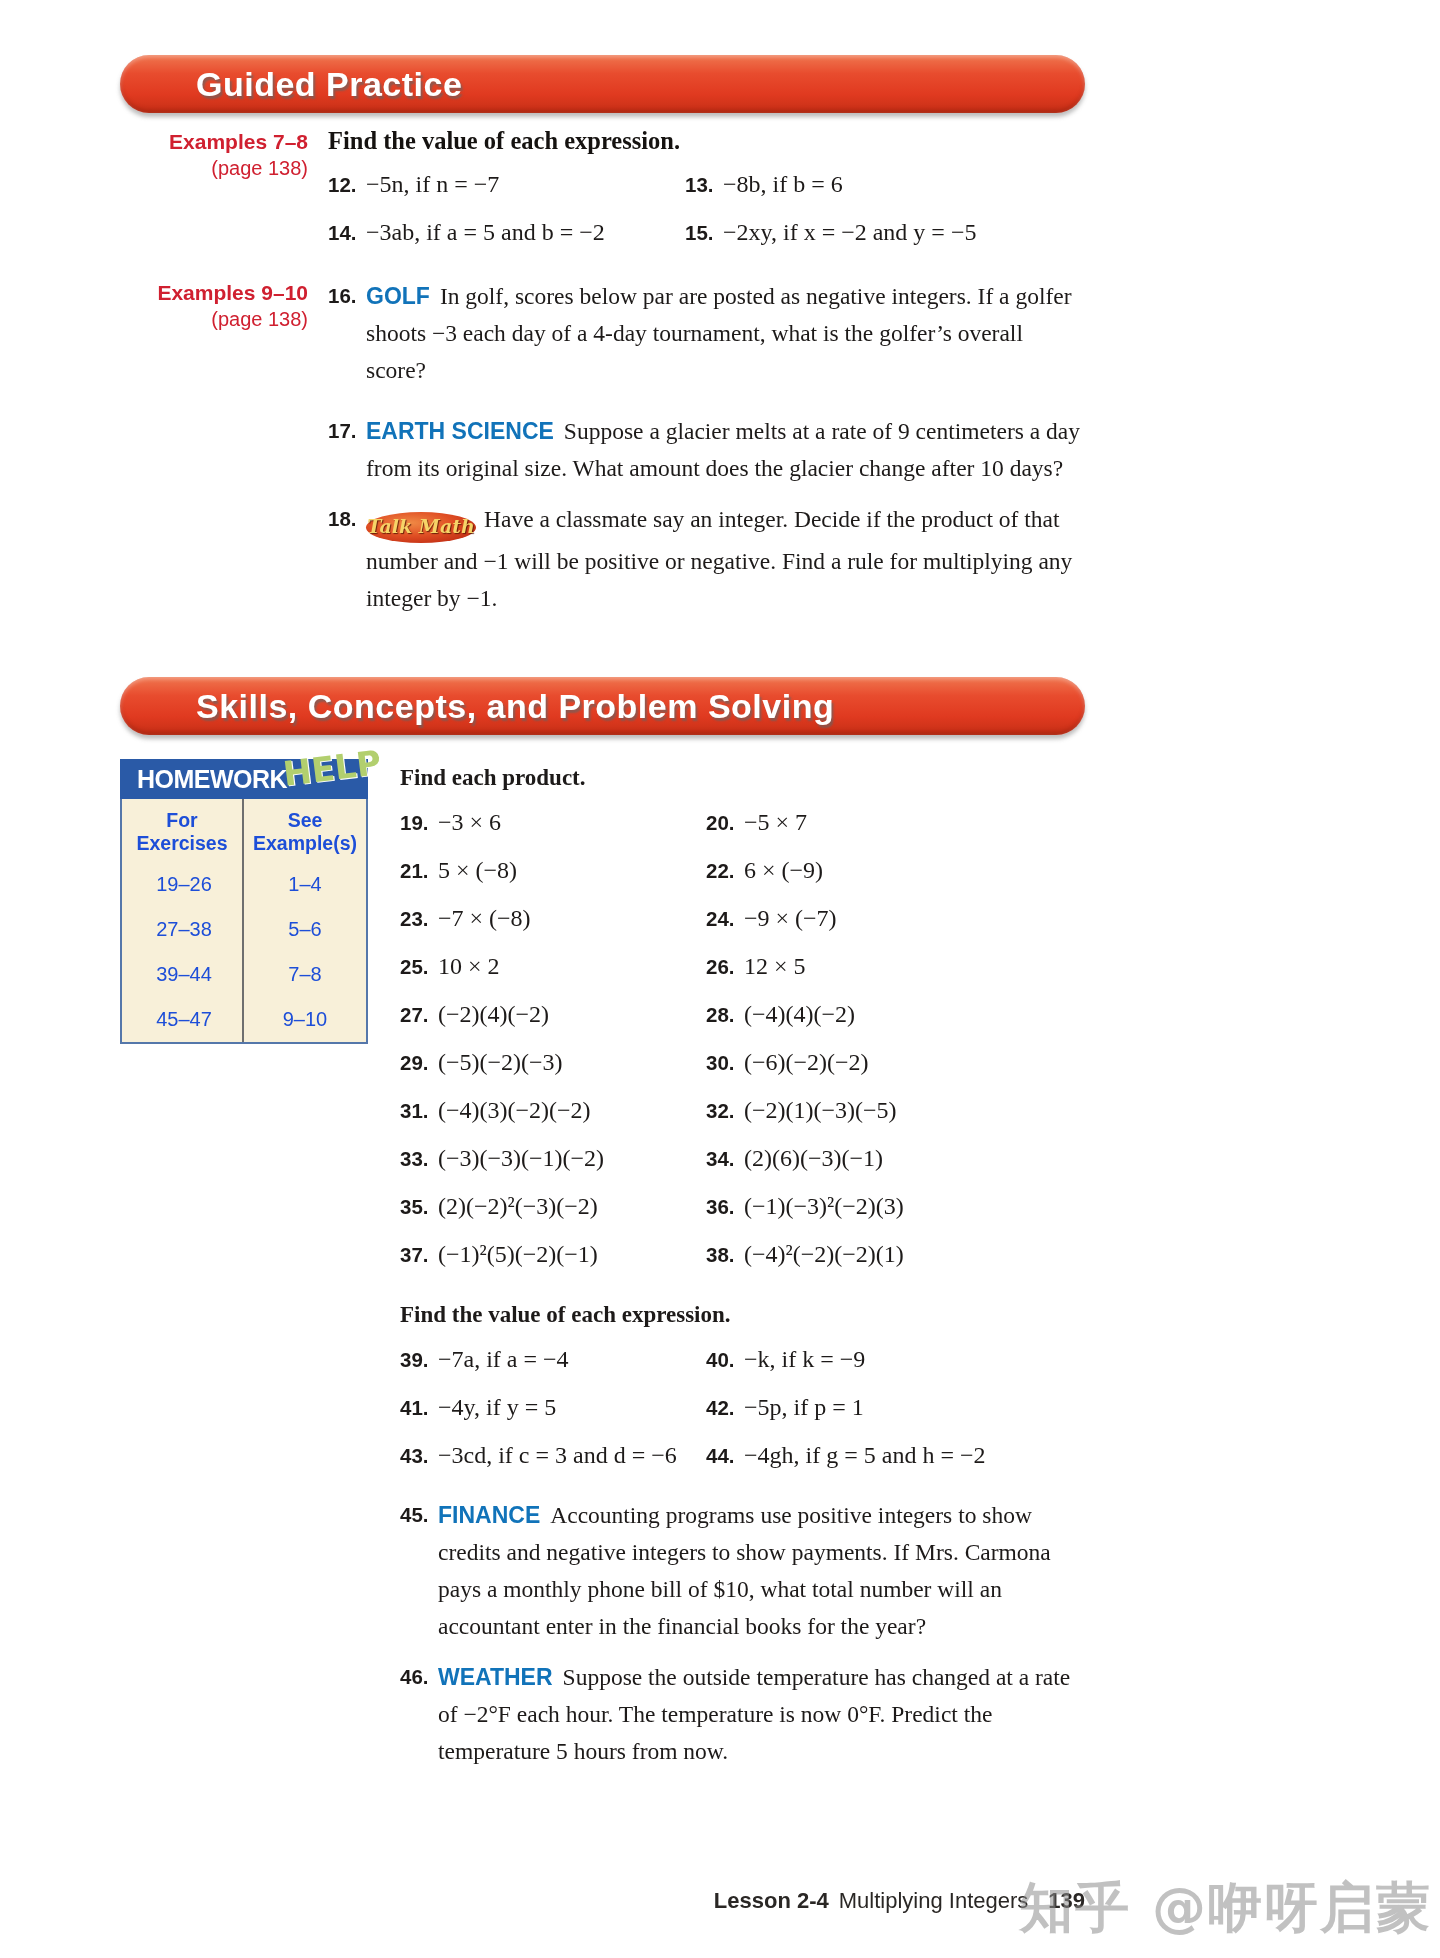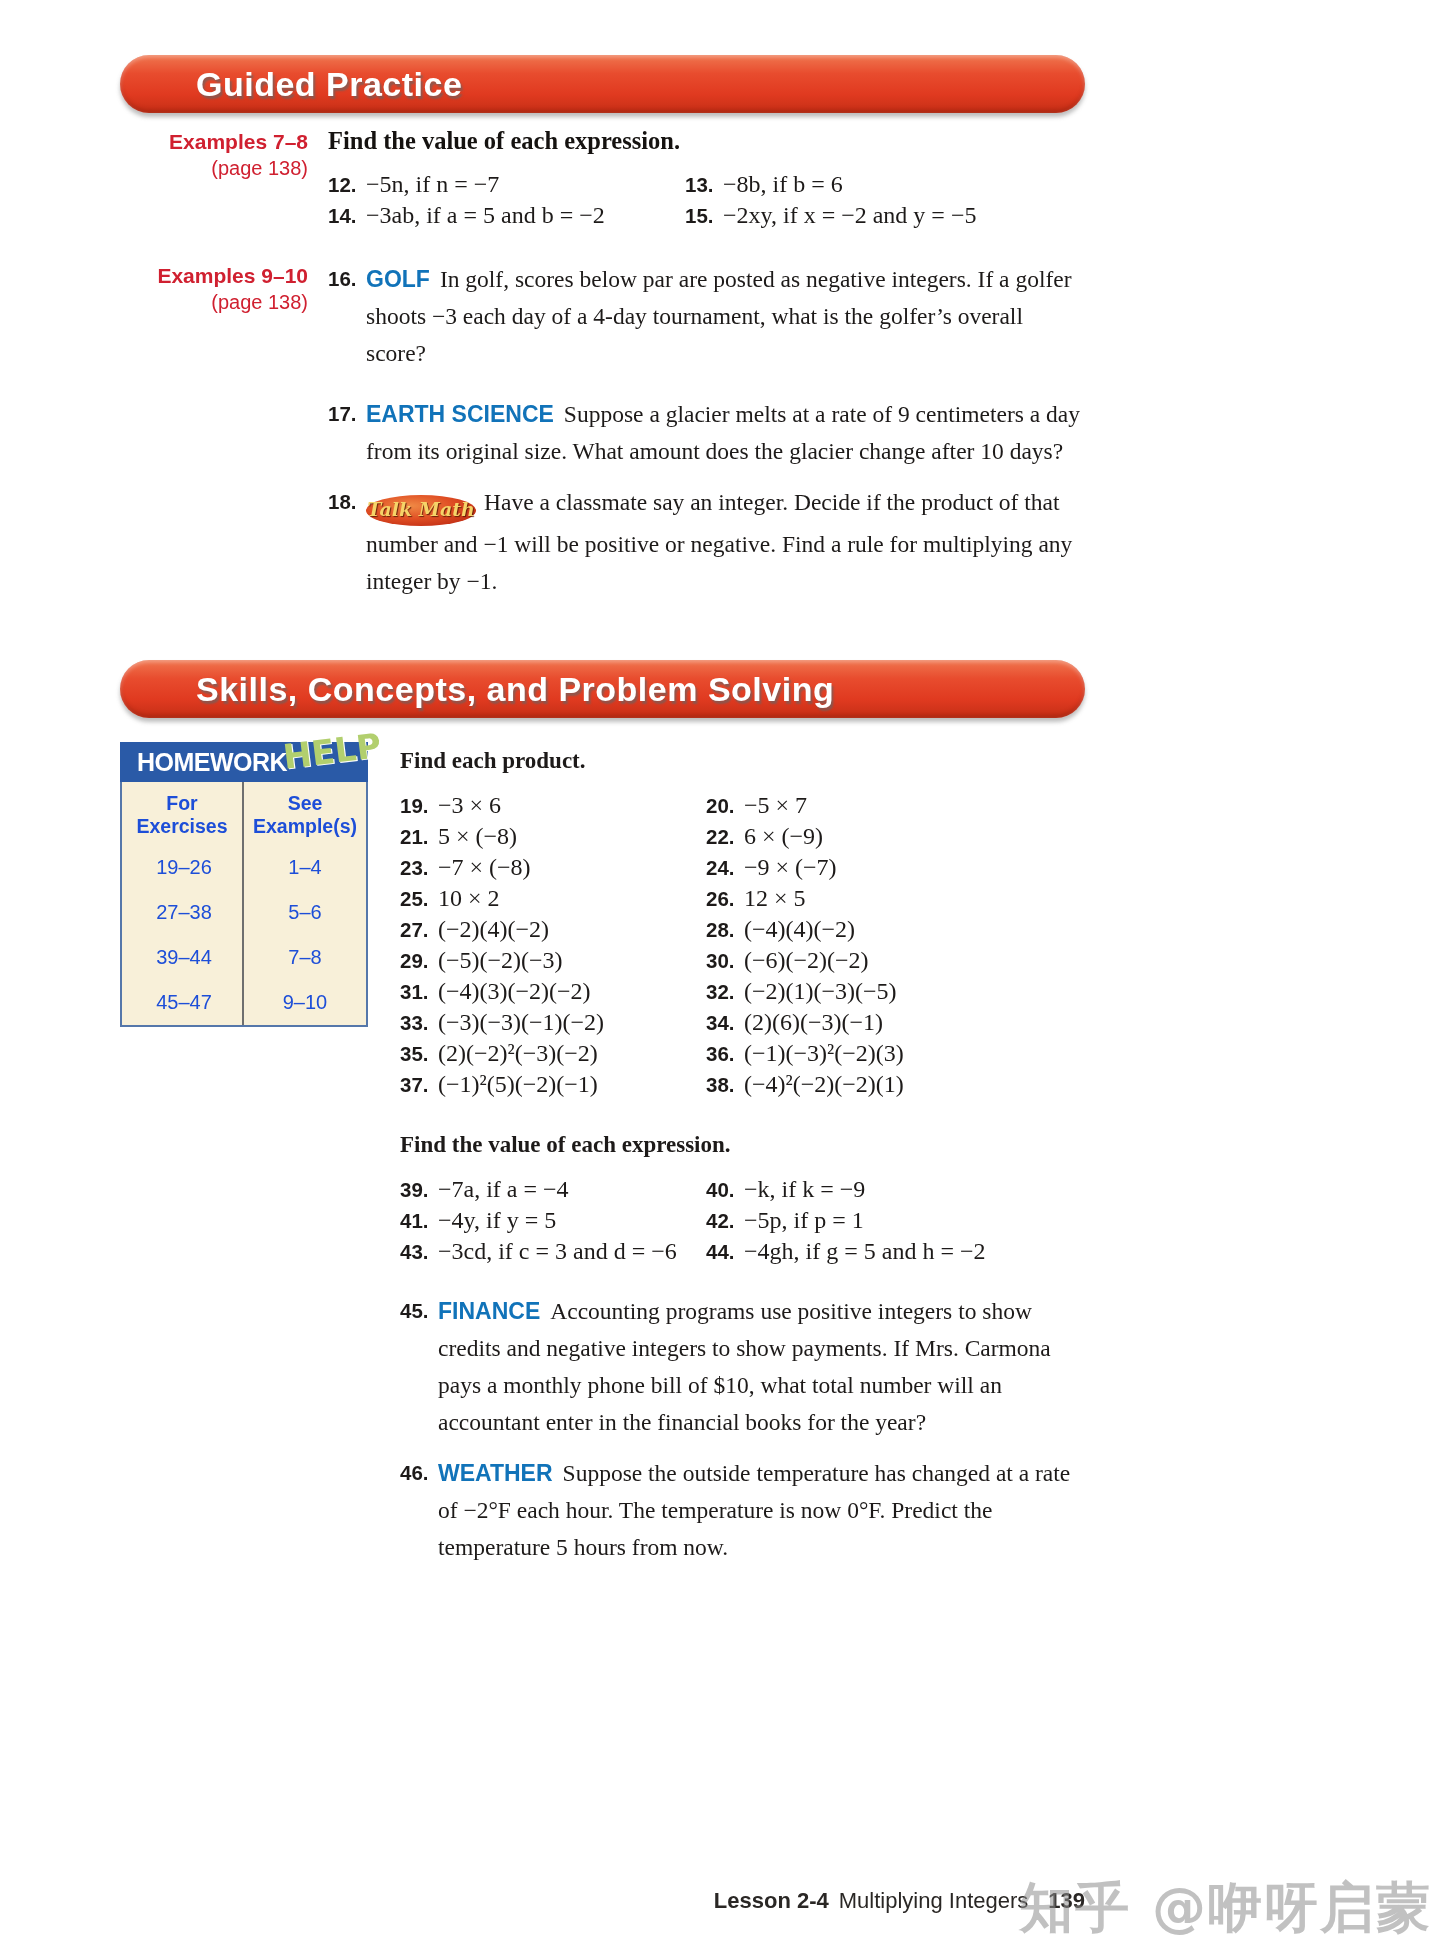--- a/index.html
+++ b/index.html
@@ -45,21 +45,21 @@
   .gp-main { flex: 1; }
 
   .instruction {
     margin: 0 0 16px 0;
     font-family: "Liberation Serif", serif;
     font-weight: bold;
     font-size: 24.5px;
     color: #151210;
   }
 
-  .ex-grid { display: grid; grid-template-columns: 357px 1fr; }
+  .ex-grid { display: grid; grid-template-columns: 357px 1fr; row-gap: 17px; }
   .ex-item { display: flex; align-items: baseline; height: 31px; }
   .ex-num {
     font-family: "Liberation Sans", sans-serif;
     font-weight: bold;
     font-size: 20.5px;
     width: 38px;
     flex-shrink: 0;
   }
   .ex-text { font-family: "Liberation Serif", serif; font-size: 24px; white-space: nowrap; }
 

